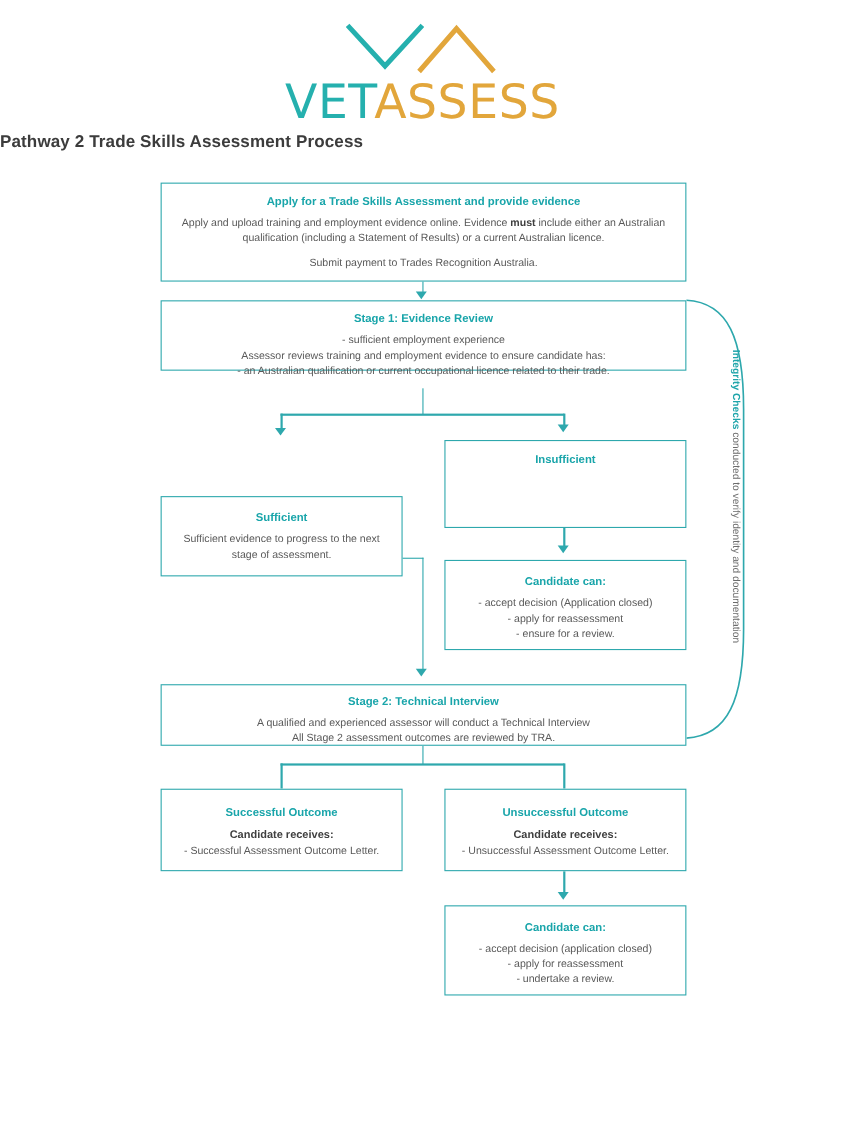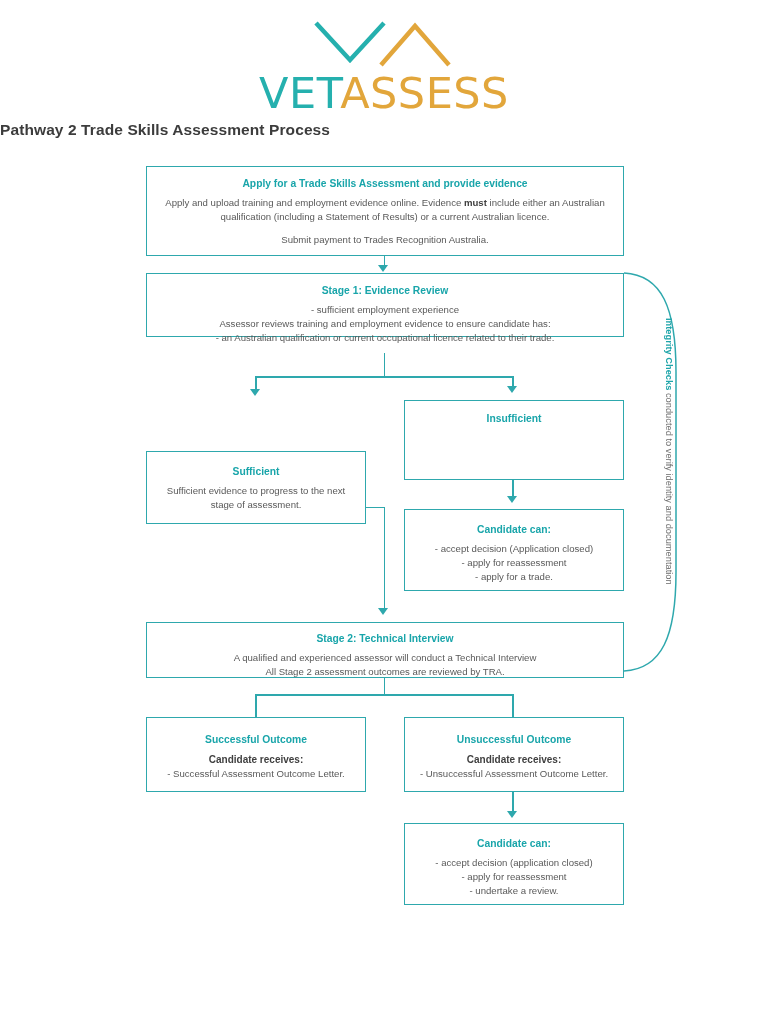--- a/index.html
+++ b/index.html
@@ -192,21 +192,21 @@
 
   <div class="box" id="box-insuff">
     <div class="head">Insufficient</div>
   </div>
 
   <div class="box" id="box-cand1">
     <div class="head">Candidate can:</div>
     <div class="body">
       <div>- accept decision (Application closed)</div>
       <div>- apply for reassessment</div>
-      <div>- apply for a trade.</div>
+      <div>- ensure for a review.</div>
     </div>
   </div>
 
   <div class="box" id="box-stage2">
     <div class="head">Stage 2: Technical Interview</div>
     <div class="body">
       <div>A qualified and experienced assessor will conduct a Technical Interview</div>
       <div>All Stage 2 assessment outcomes are reviewed by TRA.</div>
     </div>
   </div>

